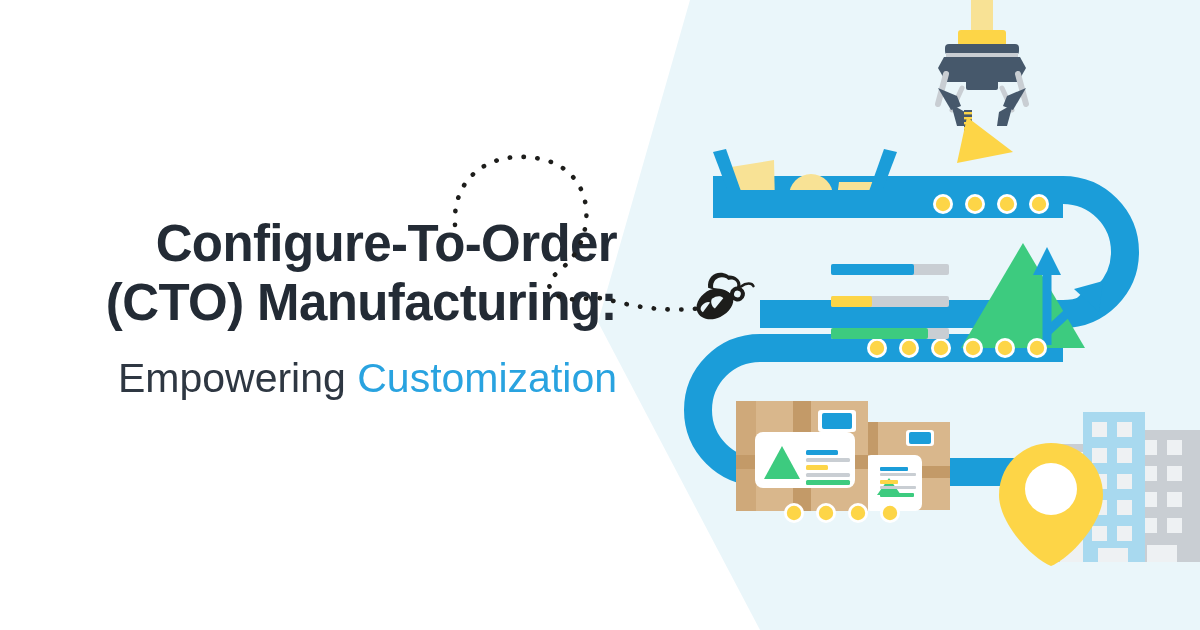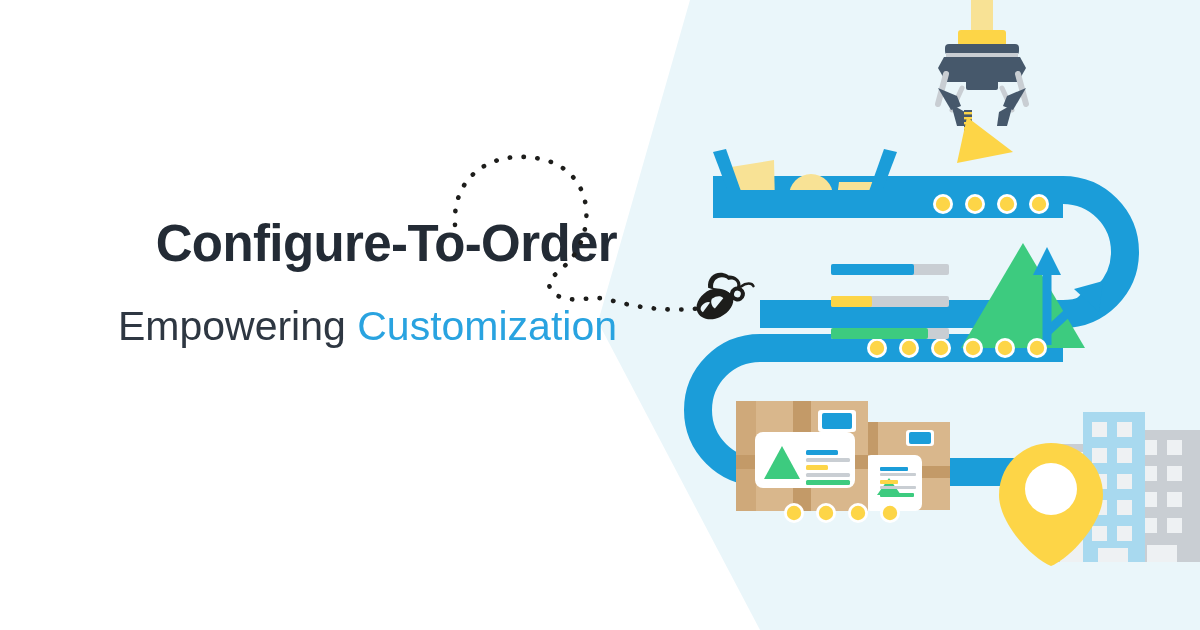--- a/index.html
+++ b/index.html
@@ -21,21 +21,21 @@
   .headline{
     font-family:"Liberation Sans", sans-serif;
     font-weight:bold;
     font-size:51px;
     line-height:59px;
     letter-spacing:-0.6px;
     color:#232b35;
     white-space:nowrap;
   }
   .subline{
-    margin-top:29px;
+    margin-top:22px;
     font-family:"Liberation Sans", sans-serif;
     font-weight:normal;
     font-size:41px;
     line-height:48px;
     color:#2e3742;
     white-space:nowrap;
   }
   .accent{color:#29a3e0;}
 
   
@@ -45,20 +45,21 @@
 <body>
 
 <div id="stage">
 
   <svg id="bg-poly" viewBox="0 0 1200 630">
     <polygon points="690,0 1200,0 1200,630 760,630 598,322" fill="#eaf6fa"></polygon>
   </svg>
 
   <div id="text-block">
     <div class="headline">Configure-To-Order</div>
+    <div class="headline">(CTO) Manufacturing:</div>
     <div class="subline"><span>Empowering </span><span class="accent">Customization</span></div>
   </div>
 
   <svg id="illustration" viewBox="0 0 1200 630">
 
     <g>
       <path d="M455,225 C452,170 500,148 545,160 C588,172 596,218 576,252 C563,274 540,278 553,292 C566,306 592,295 606,299 C638,308 668,312 703,308" fill="none" stroke="#1d1d1b" stroke-width="4.6" stroke-linecap="round" stroke-dasharray="0.3 13.5"></path>
     </g>
 
     <g transform="translate(705,283) rotate(12)">

